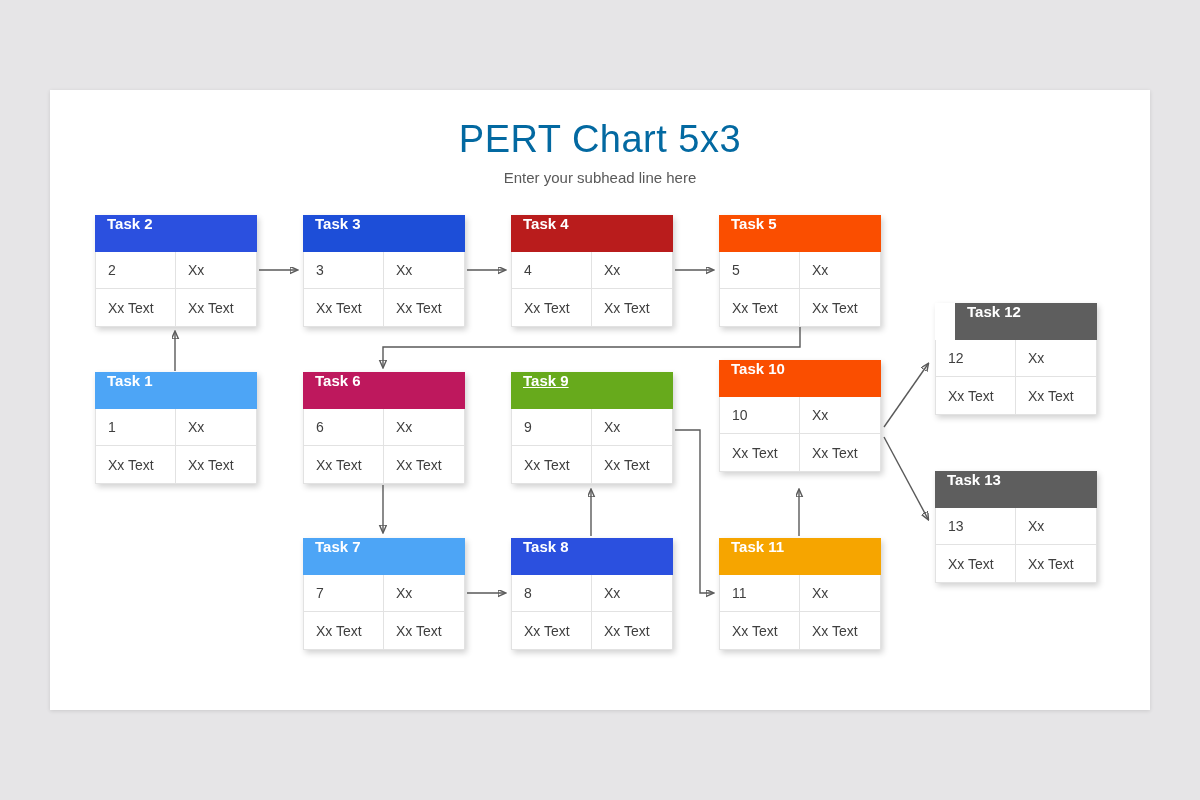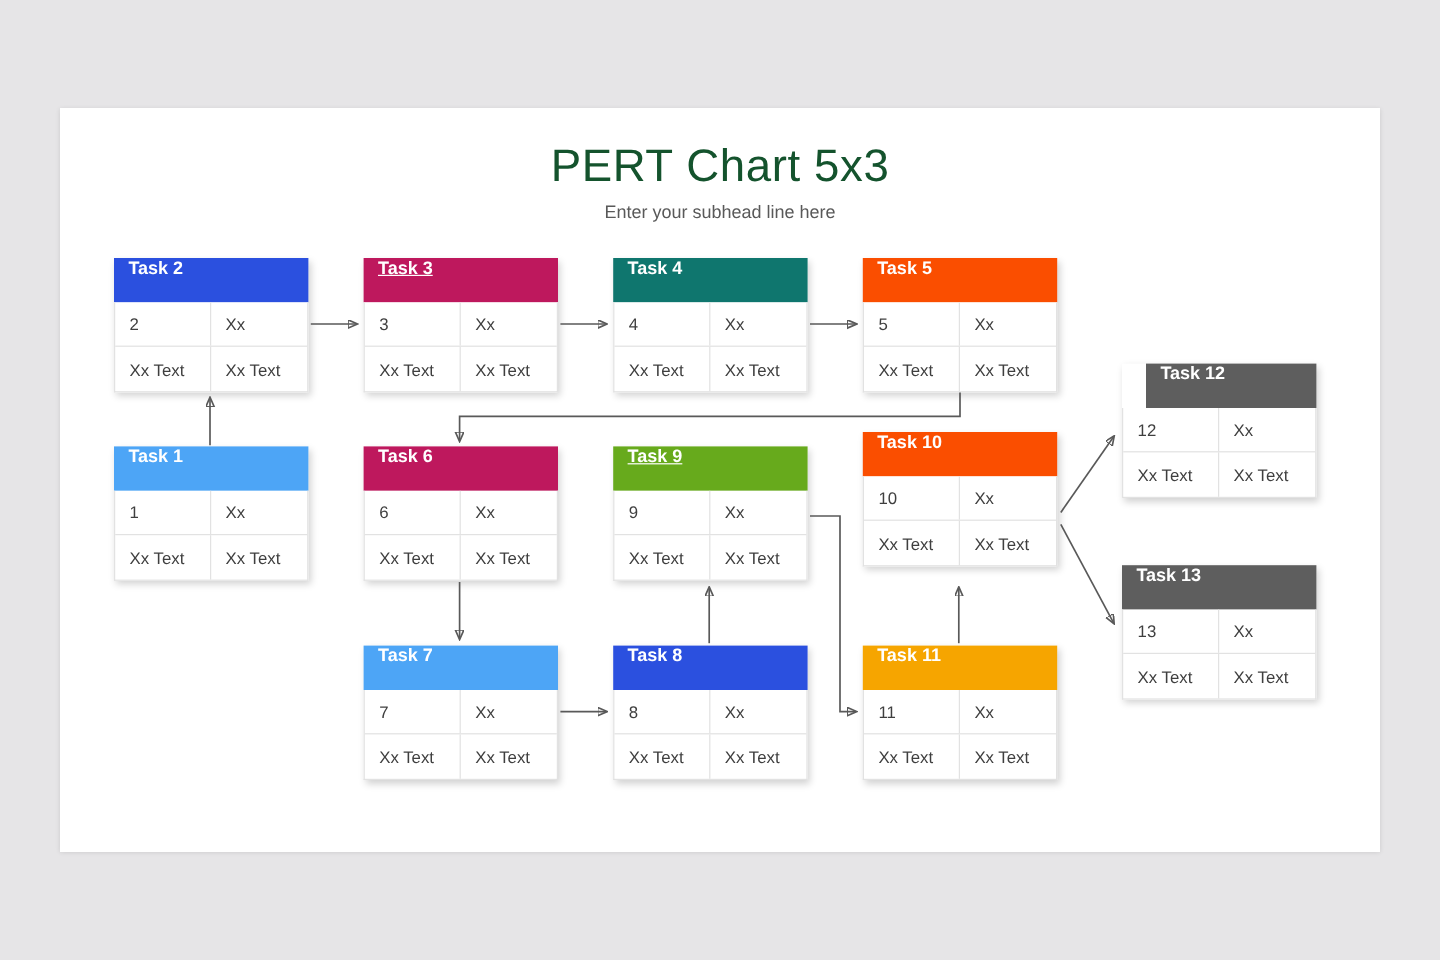--- a/index.html
+++ b/index.html
@@ -22,21 +22,21 @@
     width: 1100px;
     height: 620px;
     background: #ffffff;
     box-shadow: 0 1px 4px rgba(0,0,0,0.12);
   }
   .title {
     margin-top: 28px;
     text-align: center;
     font-size: 38px;
     font-weight: 400;
-    color: #14532d;
+    color: #0369a1;
     letter-spacing: 0.5px;
   }
   .subtitle {
     margin-top: 8px;
     text-align: center;
     font-size: 15px;
     color: #595959;
   }
   .task-box {
     position: absolute;
@@ -104,37 +104,37 @@
         <div class="task-cell">Xx</div>
       </div>
       <div class="task-row">
         <div class="task-cell">Xx Text</div>
         <div class="task-cell">Xx Text</div>
       </div>
     </div>
   </div>
 
   <div class="task-box" style="left:303px;top:215px">
-    <div class="task-header" style="background: #be185d; text-decoration: underline;">
+    <div class="task-header" style="background: #1d4ed8;">
       <span>Task 3</span>
     </div>
     <div class="task-body">
       <div class="task-row">
         <div class="task-cell">3</div>
         <div class="task-cell">Xx</div>
       </div>
       <div class="task-row">
         <div class="task-cell">Xx Text</div>
         <div class="task-cell">Xx Text</div>
       </div>
     </div>
   </div>
 
   <div class="task-box" style="left:511px;top:215px">
-    <div class="task-header" style="background: #0f766e;">
+    <div class="task-header" style="background: #b91c1c;">
       <span>Task 4</span>
     </div>
     <div class="task-body">
       <div class="task-row">
         <div class="task-cell">4</div>
         <div class="task-cell">Xx</div>
       </div>
       <div class="task-row">
         <div class="task-cell">Xx Text</div>
         <div class="task-cell">Xx Text</div>

